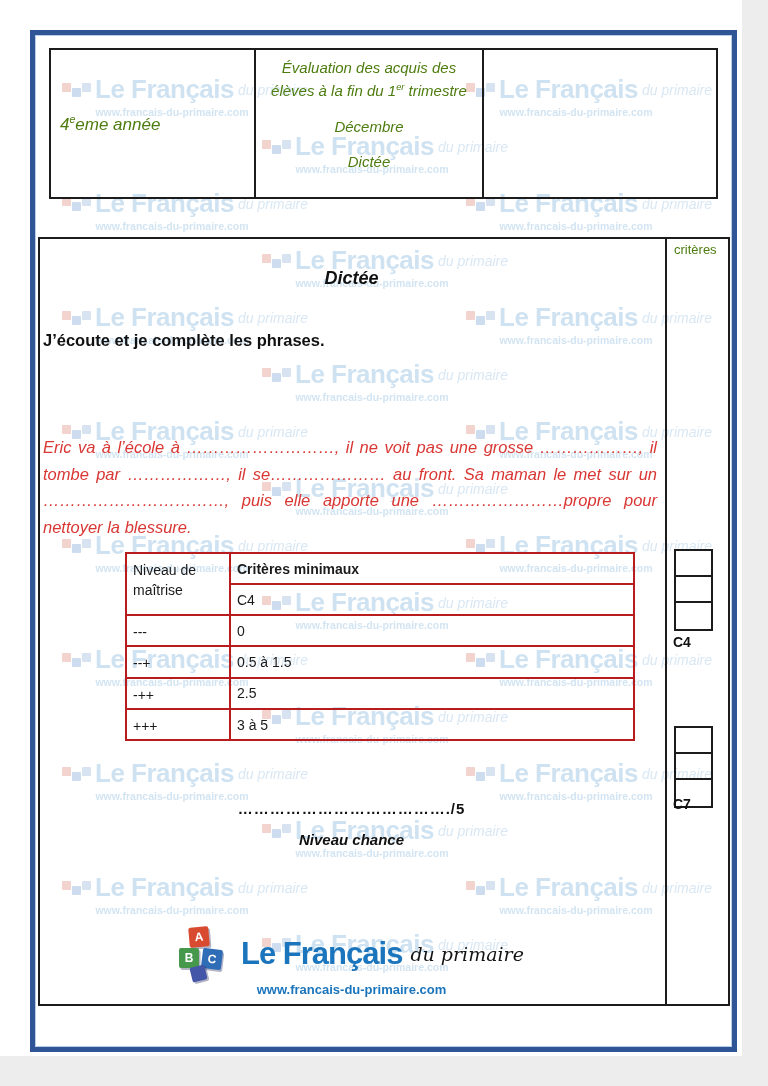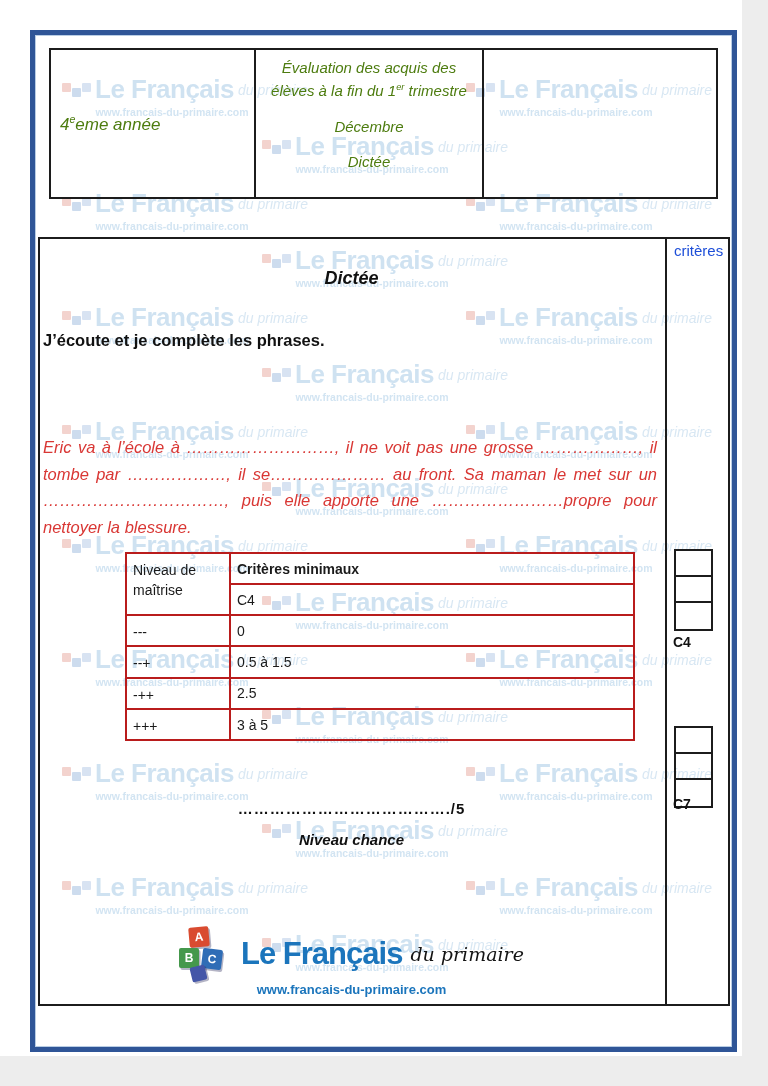--- a/index.html
+++ b/index.html
@@ -40,21 +40,21 @@
   .tt-c3 { flex:1; }
   .hdr-blue { color:#4d7c0f; font-weight:normal; font-style:italic; }
   .grade { font-size:17px; }
   .eval { font-size:15px; line-height:1.55; }
   .eval-block { margin-top:12px; }
   sup { font-size:0.62em; }
 
   
   .main-box { position:absolute; left:38px; top:237px; width:692px; height:769px; border:2px solid #1c1c1c; }
   .criteria-col { position:absolute; left:665px; top:239px; width:63px; height:765px; border-left:2px solid #1c1c1c; }
-  .criteria-head { font-size:15px; color:#1d4ed8; padding:3px 0 0 7px; }
+  .criteria-head { font-size:13px; color:#4d7c0f; padding:3px 0 0 7px; }
 
   .doc-title { position:absolute; left:40px; top:268px; width:623px; text-align:center;
                font-size:18px; font-weight:bold; font-style:italic; color:#111; }
   .instruction { position:absolute; left:43px; top:331px; font-size:16.5px; font-weight:bold; color:#111; }
 
   .dictation { position:absolute; left:43px; top:434px; width:614px; font-size:16.5px; font-style:italic;
                color:#d93734; line-height:1.62; text-align:justify; }
 
   .rubric { position:absolute; left:125px; top:552px; border-collapse:collapse; }
   .rubric td { border:2px solid #b91c1c; font-size:14px; color:#1a1a1a; padding:3px 6px; height:31px; vertical-align:middle; }

